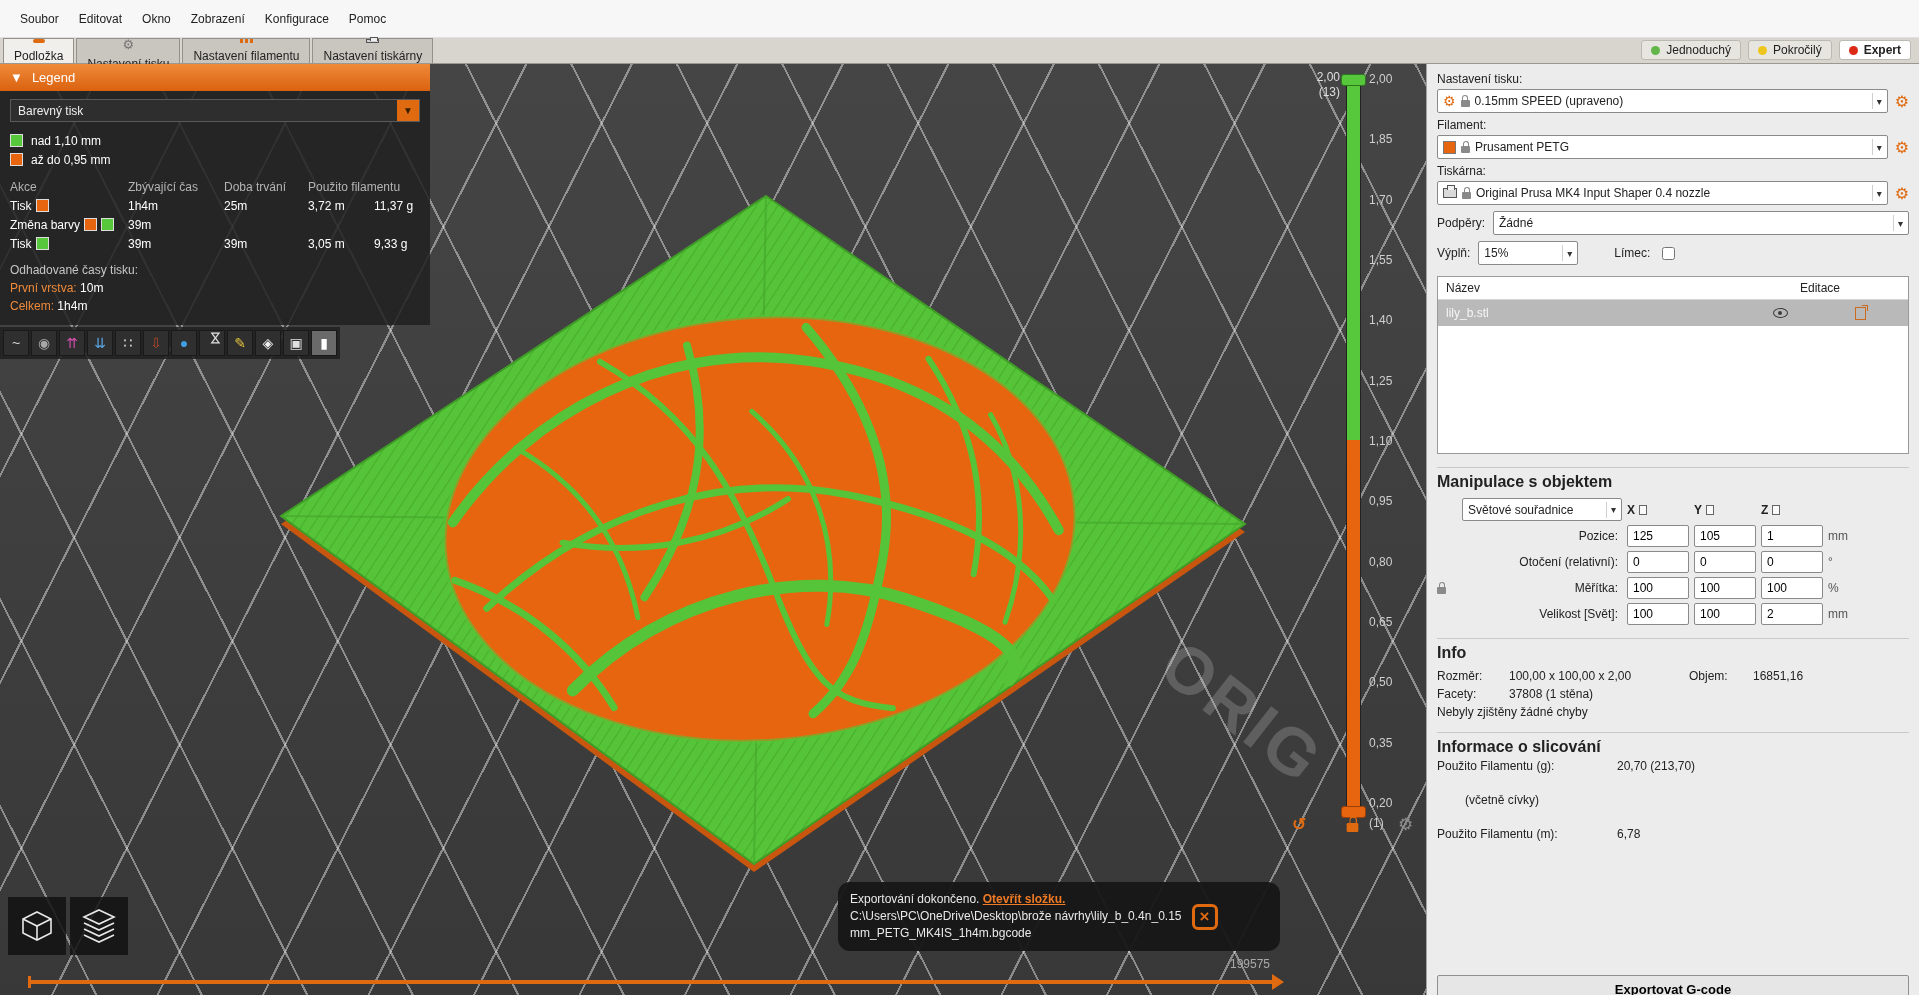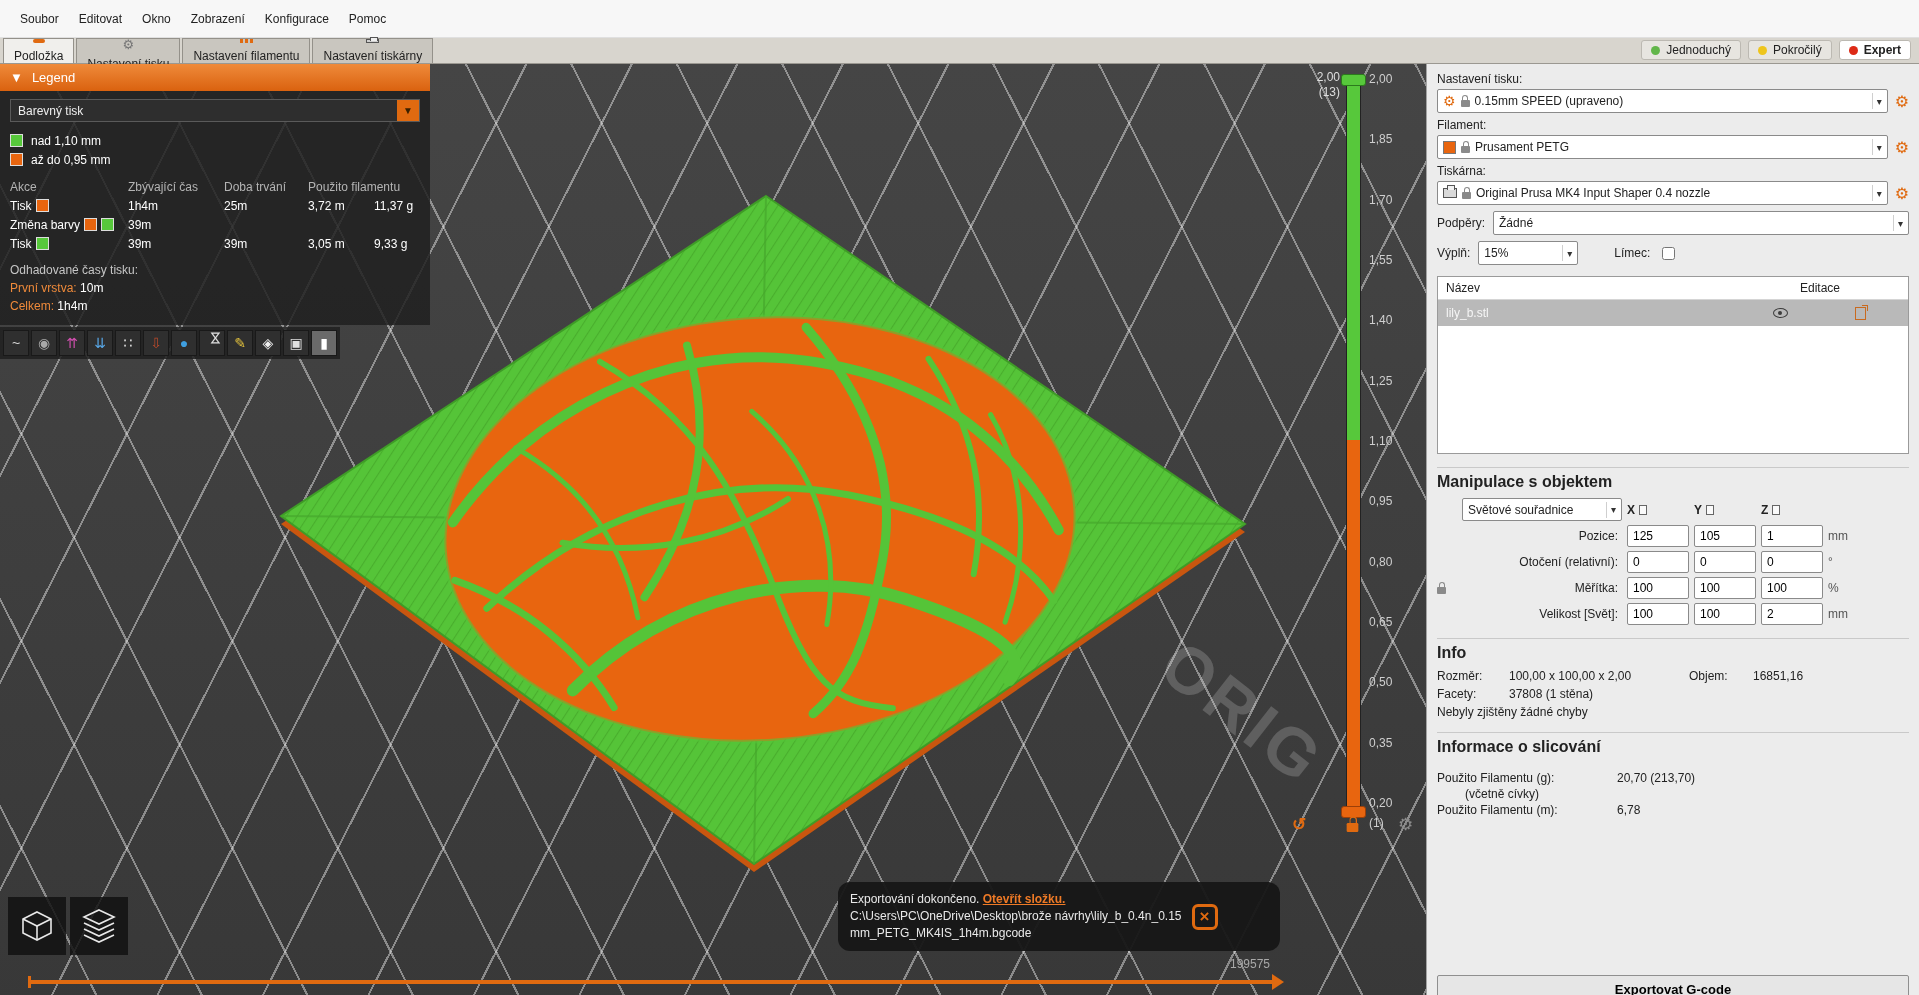--- a/index.html
+++ b/index.html
@@ -119,21 +119,21 @@
   .section-title { font-weight:bold; font-size:16px; margin-top:10px; border-top:1px solid #c9c9c9; padding-top:5px; }
   .man-grid { display:grid; grid-template-columns:20px 160px 62px 62px 62px 34px; gap:4px 5px; align-items:center; margin-top:4px; }
   .man-grid .lbl { text-align:right; padding-right:4px; white-space:nowrap; }
   .man-grid input[type=text] { width:62px; height:22px; border:1px solid #8a8a8a; border-radius:2px; padding:0 5px; font:12px "Liberation Sans",sans-serif; }
   .axis-head { display:flex; align-items:center; gap:4px; font-weight:bold; justify-content:flex-start; }
   .mini-doc { display:inline-block; width:8px; height:10px; border:1px solid #666; background:#fafafa; }
   .combo.coord { flex:0 0 auto; width:160px; height:23px; }
   .palce-row { display:flex; align-items:center; gap:6px; margin:6px 0 0 22px; }
   
   .info-grid { display:grid; grid-template-columns:72px 180px 64px auto; row-gap:4px; margin-top:4px; }
-  .slice-grid { display:grid; grid-template-columns:180px auto; row-gap:2px; margin-top:12px; }
+  .slice-grid { display:grid; grid-template-columns:180px auto; row-gap:20px; margin-top:0; }
   .export-btn { margin-top:auto; height:28px; background:#e6e6e6; border:1px solid #8f8f8f; border-radius:2px;
     font:bold 13px "Liberation Sans",sans-serif; cursor:pointer; }
   .muted { color:#555; }
 </style>
 </head>
 <body>
 
 <div class="menubar">
   <span class="mi">Soubor</span>
   <span class="mi">Editovat</span>

